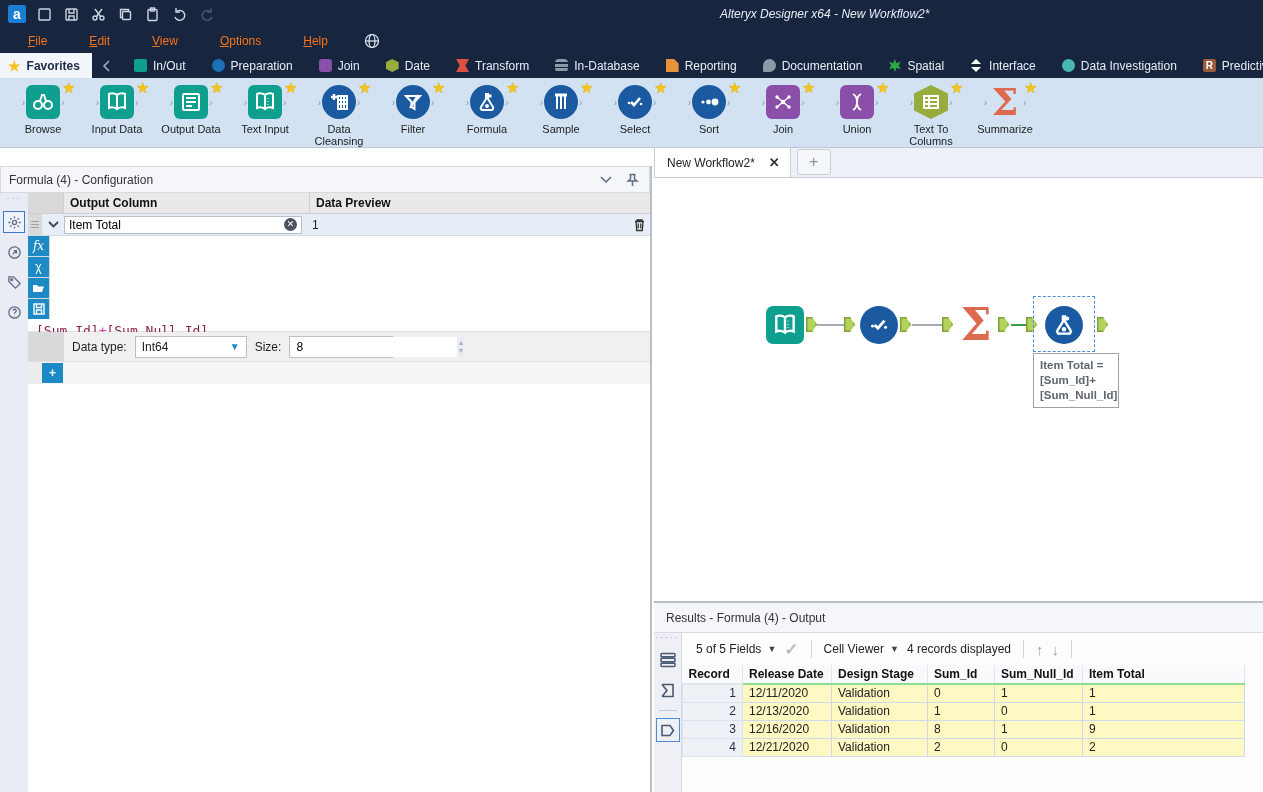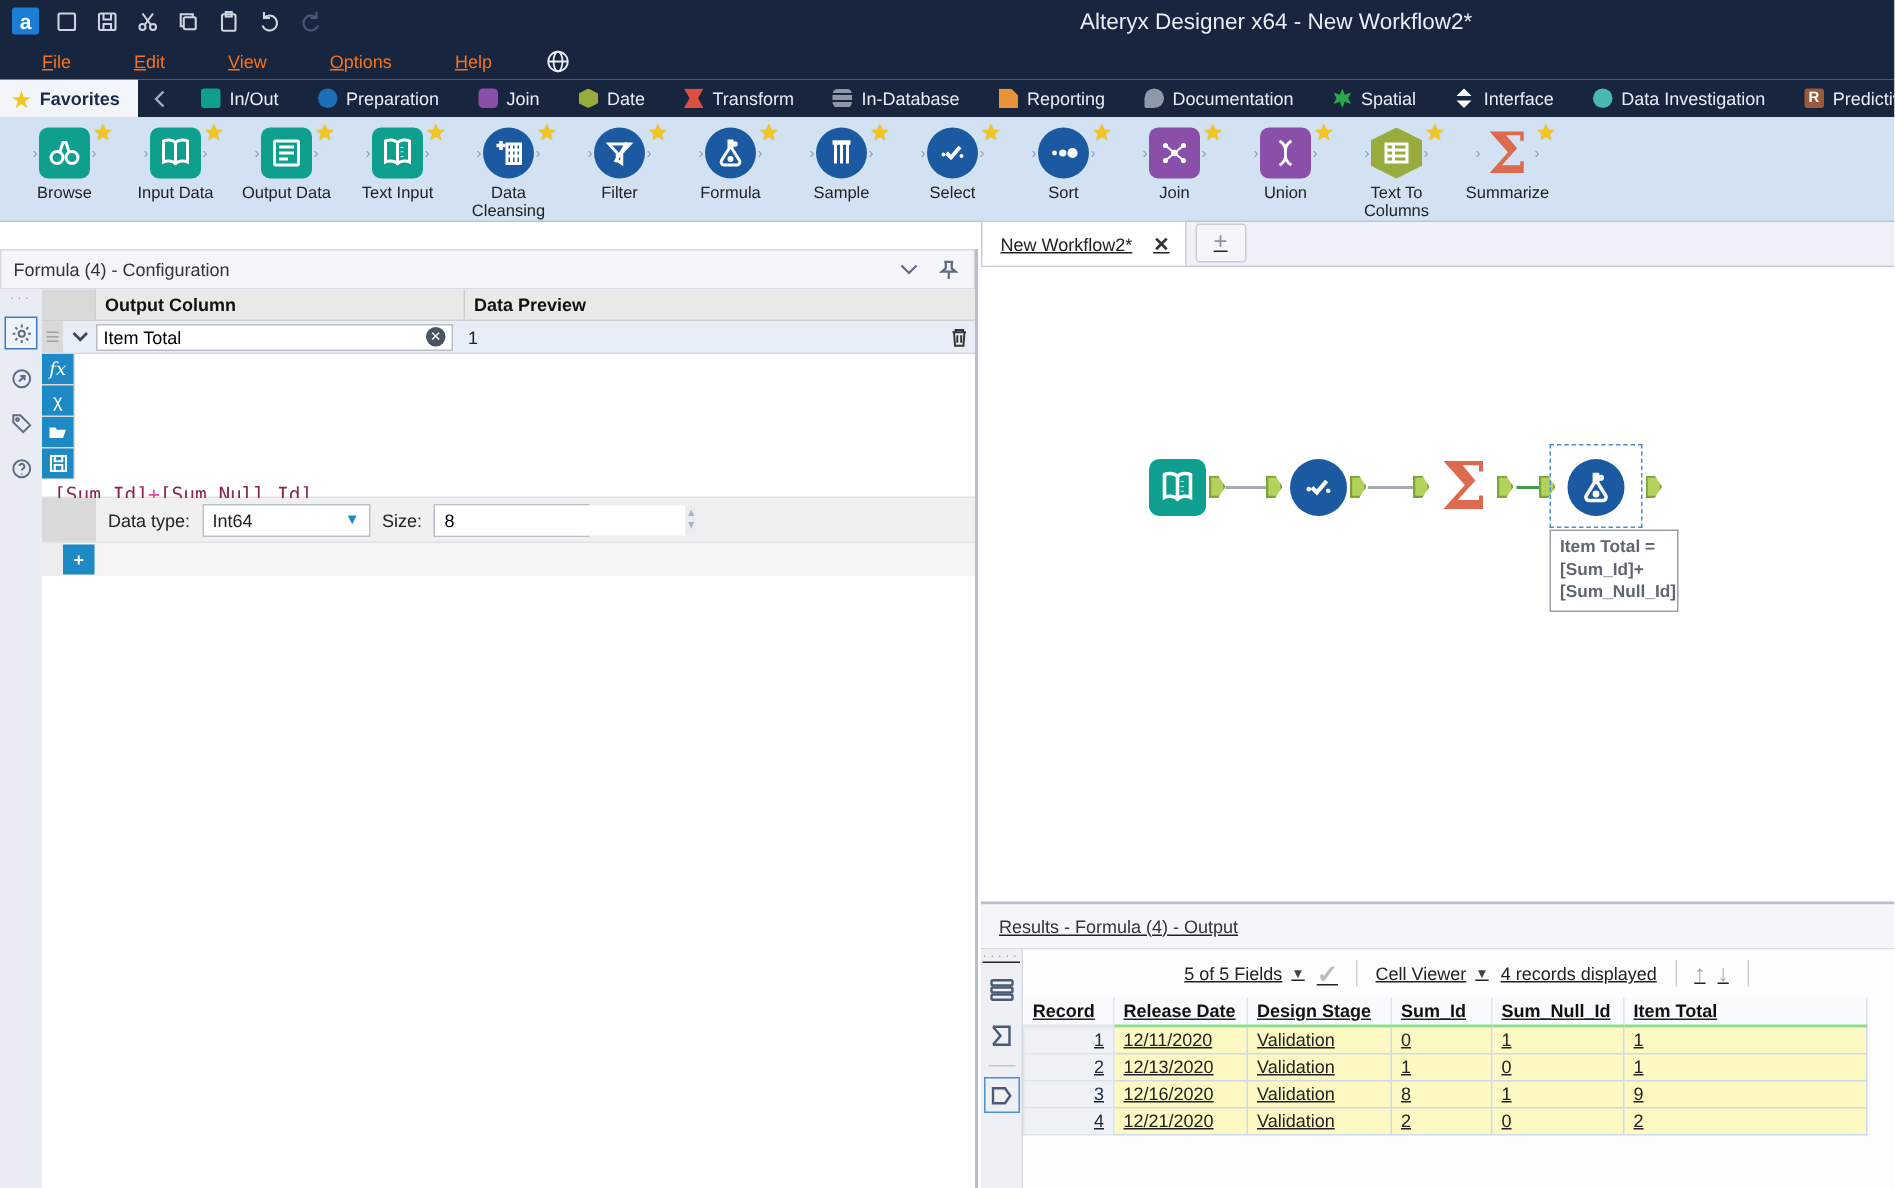--- a/index.html
+++ b/index.html
@@ -7,21 +7,21 @@
   body { font-family:"Liberation Sans", sans-serif; font-size:12px; color:#222; background:#fff; }
   .app { position:relative; width:1263px; height:792px; background:#fff; }
 
   
   .titlebar { position:absolute; left:0; top:0; width:100%; height:28px; background:#17253f; display:flex; align-items:center; }
   .tb-icons { display:flex; align-items:center; gap:10px; padding-left:8px; }
   .logo { width:18px; height:18px; background:#1a7fd4; color:#fff; font-weight:bold; font-size:14px; display:flex; align-items:center; justify-content:center; border-radius:2px; }
   .tbi { width:17px; height:17px; display:flex; align-items:center; justify-content:center; }
   .tbi svg { stroke:#cdd5e2; fill:none; stroke-width:1.4; }
   .tbi.dim svg { stroke:#4a5977; }
-  .tb-title { position:absolute; left:720px; top:0; height:28px; display:flex; align-items:center; color:#e8edf5; font-size:15px; }
+  .tb-title { position:absolute; left:720px; top:0; height:28px; display:flex; align-items:center; color:#e8edf5; font-size:12px;font-style:italic; }
 
   
   .menubar { position:absolute; left:0; top:28px; width:100%; height:25px; background:#17253f; display:flex; align-items:center; gap:0; padding-left:16px; }
   .menu-item { display:inline-block; color:#f97316; font-size:12px; padding:4px 12px; margin-right:18px; cursor:default; }
   .menu-item::first-letter { text-decoration:underline; }
   .globe { width:16px; height:16px; margin-left:6px; }
   .globe svg { stroke:#e8edf5; fill:none; stroke-width:1.2; }
 
   
   .ribbon { position:absolute; left:0; top:53px; width:100%; height:25px; background:#17253f; display:flex; align-items:stretch; overflow:hidden; }
@@ -107,21 +107,21 @@
   .dd-caret { color:#1d8ac6; font-size:10px; }
   .spin { width:104px; height:22px; background:#fff; border:1px solid #b9bfc9; display:flex; }
   .spin input { flex:1; border:none; outline:none; padding:0 6px; font-size:12px; font-family:"Liberation Sans",sans-serif; }
   .spin-btns { width:22px; background:#e9edf2; display:flex; flex-direction:column; align-items:center; justify-content:center; color:#a8b2c0; font-size:7px; line-height:8px; }
   .plus-row { display:flex; height:22px; background:#f5f5f5; align-items:center; }
   .plus-gutter { width:14px; height:100%; background:#ededed; }
   .plus-btn { width:21px; height:20px; background:#1d8ac6; color:#fff; font-weight:bold; text-align:center; line-height:20px; }
   .cp-rest { flex:1; background:#fff; }
 
   
-  .rightside { position:absolute; left:654px; top:0; width:609px; height:596px;text-decoration:underline; }
+  .rightside { position:absolute; left:654px; top:0; width:609px; height:596px; }
   .tabbar { height:30px; background:#eef1f7; border-bottom:1px solid #c9cdd6; display:flex; align-items:flex-end; }
   .wf-tab { height:30px; background:#fff; border:1px solid #c9cdd6; border-bottom:none; display:flex; align-items:center; gap:14px; padding:0 10px 0 12px; color:#222; }
   .wf-close { color:#333; font-size:13px; font-weight:bold; }
   .newtab-btn { width:34px; height:26px; margin:0 0 2px 6px; border:1px solid #c9cdd6; border-radius:3px; color:#8a93a3; font-size:16px; display:flex; align-items:center; justify-content:center; background:#f4f6fa; }
 
   
   .canvas { position:relative; height:423px; background:#fff; overflow:hidden; }
   .node { position:absolute; display:flex; align-items:center; justify-content:center; }
   .node svg { stroke:#fff; fill:none; stroke-width:2.2; }
   .n-teal { width:38px; height:38px; background:#0f9f8e; border-radius:7px; }
@@ -136,21 +136,21 @@
   
   .results { position:relative; height:191px; border-top:2px solid #b9bfc9; }
   .res-header { height:30px; background:#f5f6fa; border-bottom:1px solid #d6dae2; display:flex; align-items:center; padding:0 12px; color:#333; }
   .res-body { display:flex; height:159px; }
   .res-strip { width:28px; background:#eef0f5; border-right:1px solid #d6dae2; display:flex; flex-direction:column; align-items:center; padding-top:1px; }
   .rs-icon { width:24px; height:24px; margin-top:6px; display:flex; align-items:center; justify-content:center; }
   .rs-icon svg { stroke:#4a5a74; fill:none; stroke-width:1.6; }
   .rs-divider { width:18px; height:1px; background:#c3c9d4; margin-top:8px; }
   .rs-icon.sel { border:1.5px solid #4a90d5; margin-top:7px; }
   .res-inner { flex:1; display:flex; flex-direction:column; background:#fdfdfe; }
-  .res-toolbar { height:32px; display:flex; align-items:center; gap:8px; padding-left:14px; color:#222;justify-content:center; }
+  .res-toolbar { height:32px; display:flex; align-items:center; gap:8px; padding-left:14px; color:#222; }
   .rt-dd { display:flex; align-items:center; gap:6px; }
   .rt-caret { font-size:9px; color:#444; }
   .rt-check { color:#b8bcc4; font-size:17px; font-weight:bold; }
   .rt-sep { width:1px; height:18px; background:#d0d4dc; margin:0 4px; }
   .rt-arrow { color:#9aa7bb; font-size:15px; }
   .res-tablewrap { flex:1; }
   table.grid { border-collapse:collapse; margin-left:0; font-size:12px; }
   table.grid th { font-weight:bold; color:#111; text-align:left; padding:2px 6px; border-bottom:2px solid #8fdd8f; border-right:1px solid #e1e6ee; background:#f8fafc; height:19px; }
   table.grid th.rec { border-bottom:2px solid #e1e6ee; }
   table.grid td { border:1px solid #cdd9ec; padding:1px 6px; height:18px; background:#fef9c3; color:#222; }

